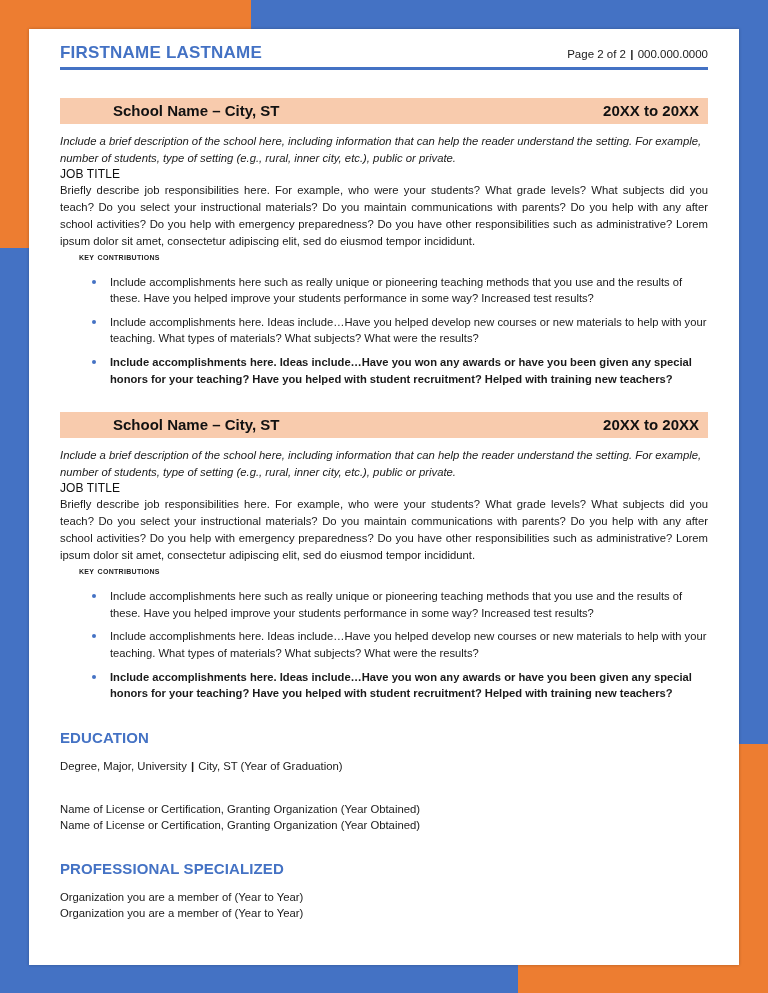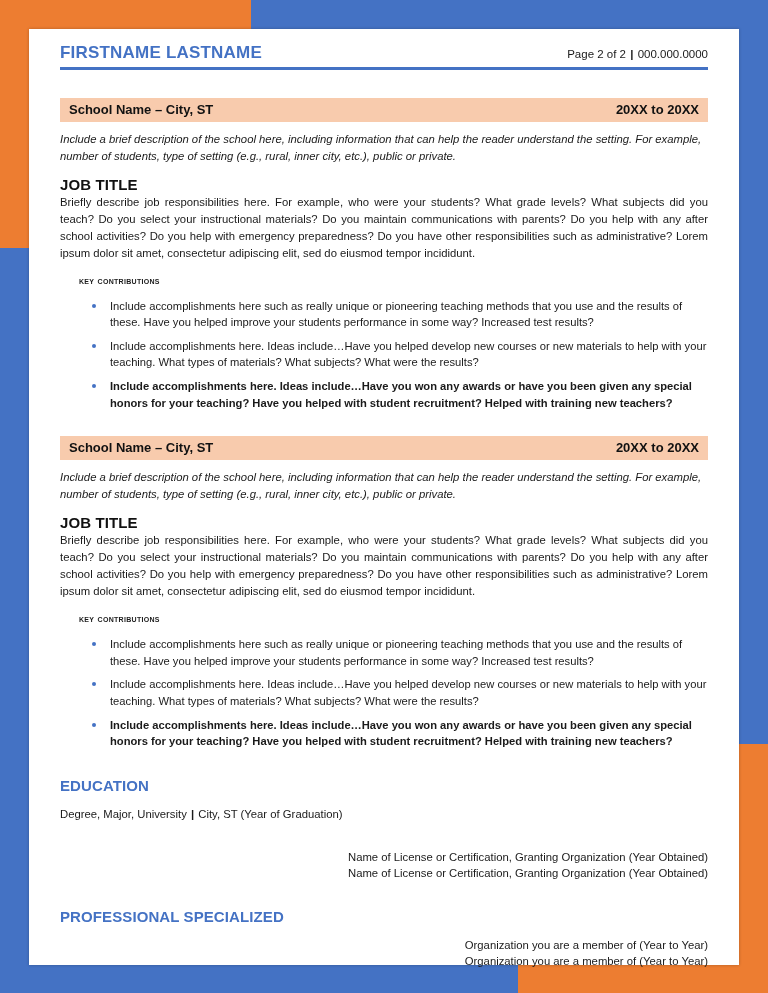--- a/index.html
+++ b/index.html
@@ -93,57 +93,57 @@
 
   .school-bar {
     background: #F8CBAD;
     display: flex;
     align-items: center;
     justify-content: space-between;
     padding: 4px 9px 5px 9px;
     box-sizing: border-box;
   }
   .school-name, .school-dates {
-    font-size: 13px;
+    font-size: 15px;
     font-weight: bold;
     color: #111111;
     white-space: nowrap;
+    margin-left: 44px;
   }
 
   .school-desc {
     font-style: italic;
     font-size: 11.3px;
     line-height: 1.52;
     color: #1a1a1a;
     margin-top: 9px;
   }
 
   .job-title {
-    font-size: 15px;
-    font-weight: bold;
+    font-size: 12px;
+    font-weight: normal;
     color: #111111;
-    margin-top: 11px;
     letter-spacing: 0.1px;
   }
 
   .job-desc {
     font-size: 11.3px;
     line-height: 1.50;
     color: #1a1a1a;
     margin-top: 1px;
     text-align: justify;
   }
 
   .key-contrib {
     font-size: 10.6px;
     font-weight: bold;
     color: #1a1a1a;
     font-variant: small-caps;
     text-transform: lowercase;
-    margin-top: 12px;
+    margin-top: 0;
     margin-left: 19px;
     letter-spacing: 0.3px;
   }
 
   ul.bullets {
     list-style: none;
     margin: 12px 0 0 0;
     padding: 0 0 0 30px;
   }
   ul.bullets li {
@@ -173,21 +173,21 @@
     font-size: 15px;
     font-weight: bold;
     letter-spacing: 0.1px;
   }
   .section-body {
     font-size: 11.3px;
     line-height: 1.42;
     color: #1a1a1a;
     margin-top: 12px;
   }
-  .section-body .line { display: block; text-align: right; }
+  .section-body .line { display: block; }
   .section-body .bold-sep { font-weight: bold; padding: 0 1px; }
 </style>
 </head>
 <body>
 
 <div class="page">
 
   <div class="bar bar-top-orange"></div>
   <div class="bar bar-top-blue"></div>
   <div class="bar bar-left-orange"></div>

